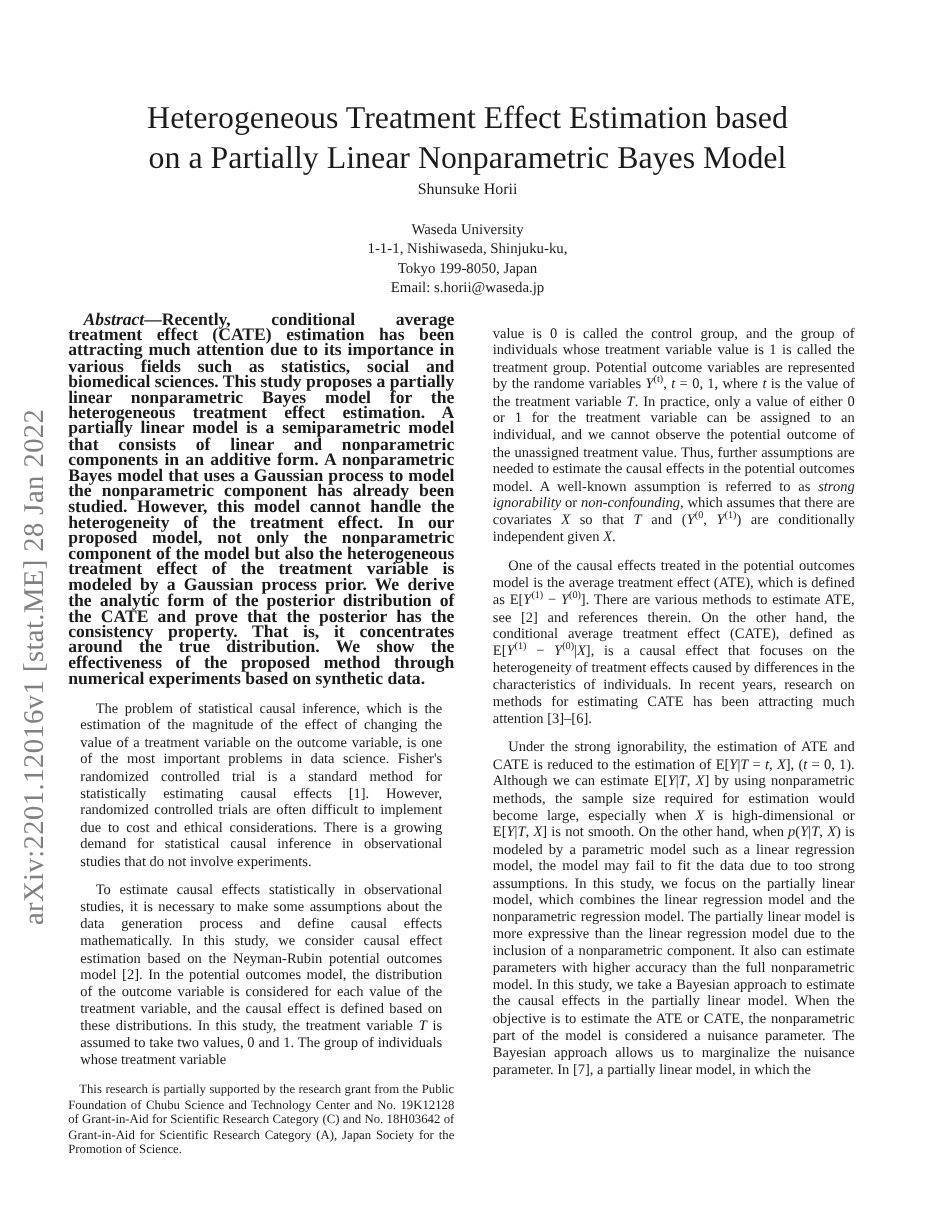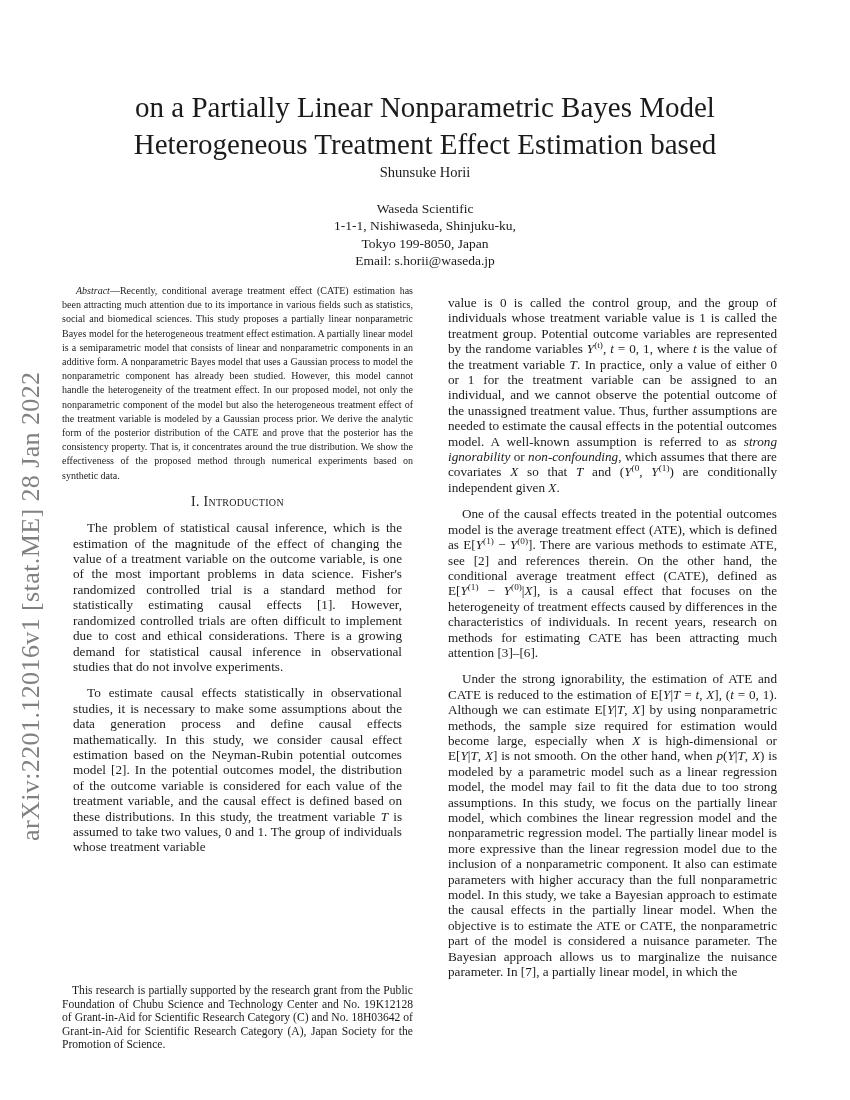--- a/index.html
+++ b/index.html
@@ -22,21 +22,21 @@
     transform:rotate(-90deg); transform-origin:0 0;
     font-size:26px; color:#818181; white-space:nowrap; letter-spacing:0.4px;
   }
   .col {
     position:absolute; top:284px; width:351px;
     text-align:justify; font-size:13.2px; line-height:15.4px;
   }
   .col-left  { left:62px; }
   .col-right { left:437px; }
   .abstract {
-    font-weight:normal; font-size:10px; line-height:14.2px;
+    font-weight:bold; font-size:16px; line-height:14.2px;
     text-indent:14px; margin:0;
   }
   .abstract-label { font-style:italic; }
   .section-heading {
     text-align:center; font-variant:small-caps; font-weight:normal;
     font-size:13.8px; letter-spacing:0.3px; margin:11px 0 8px 0;
   }
   p.body-par { margin:11px; text-indent:14px; }
   p.body-par.noindent { text-indent:0; }
   .footnote {
@@ -46,36 +46,35 @@
   sup { font-size:70%; line-height:0; }
 </style>
 </head>
 <body>
 
 <div class="page">
 
   <div class="watermark">arXiv:2201.12016v1  [stat.ME]  28 Jan 2022</div>
 
   <h1 class="paper-title">
+    <div>Heterogeneous Treatment Effect Estimation based</div>
     <div>on a Partially Linear Nonparametric Bayes Model</div>
-    <div>Heterogeneous Treatment Effect Estimation based</div>
   </h1>
 
   <div class="author-block">
     <div class="author-name">Shunsuke Horii</div>
-    <div>Waseda Scientific</div>
+    <div>Waseda University</div>
     <div>1-1-1, Nishiwaseda, Shinjuku-ku,</div>
     <div>Tokyo 199-8050, Japan</div>
     <div>Email: s.horii@waseda.jp</div>
   </div>
 
   <div class="col col-left">
     <p class="abstract"><span class="abstract-label">Abstract</span><span>—Recently, conditional average treatment effect (CATE) estimation has been attracting much attention due to its importance in various fields such as statistics, social and biomedical sciences. This study proposes a partially linear nonparametric Bayes model for the heterogeneous treatment effect estimation. A partially linear model is a semiparametric model that consists of linear and nonparametric components in an additive form. A nonparametric Bayes model that uses a Gaussian process to model the nonparametric component has already been studied. However, this model cannot handle the heterogeneity of the treatment effect. In our proposed model, not only the nonparametric component of the model but also the heterogeneous treatment effect of the treatment variable is modeled by a Gaussian process prior. We derive the analytic form of the posterior distribution of the CATE and prove that the posterior has the consistency property. That is, it concentrates around the true distribution. We show the effectiveness of the proposed method through numerical experiments based on synthetic data.</span></p>
 
-    <h2 class="section-heading">I. Introduction</h2>
 
     <p class="body-par">The problem of statistical causal inference, which is the estimation of the magnitude of the effect of changing the value of a treatment variable on the outcome variable, is one of the most important problems in data science. Fisher's randomized controlled trial is a standard method for statistically estimating causal effects [1]. However, randomized controlled trials are often difficult to implement due to cost and ethical considerations. There is a growing demand for statistical causal inference in observational studies that do not involve experiments.</p>
     <p class="body-par">To estimate causal effects statistically in observational studies, it is necessary to make some assumptions about the data generation process and define causal effects mathematically. In this study, we consider causal effect estimation based on the Neyman-Rubin potential outcomes model [2]. In the potential outcomes model, the distribution of the outcome variable is considered for each value of the treatment variable, and the causal effect is defined based on these distributions. In this study, the treatment variable <i>T</i> is assumed to take two values, 0 and 1. The group of individuals whose treatment variable</p>
   </div>
 
   <div class="footnote">This research is partially supported by the research grant from the Public Foundation of Chubu Science and Technology Center and No. 19K12128 of Grant-in-Aid for Scientific Research Category (C) and No. 18H03642 of Grant-in-Aid for Scientific Research Category (A), Japan Society for the Promotion of Science.</div>
 
   <div class="col col-right">
     <p class="body-par noindent">value is 0 is called the control group, and the group of individuals whose treatment variable value is 1 is called the treatment group. Potential outcome variables are represented by the randome variables <i>Y</i><sup>(t)</sup>, <i>t</i> = 0, 1, where <i>t</i> is the value of the treatment variable <i>T</i>. In practice, only a value of either 0 or 1 for the treatment variable can be assigned to an individual, and we cannot observe the potential outcome of the unassigned treatment value. Thus, further assumptions are needed to estimate the causal effects in the potential outcomes model. A well-known assumption is referred to as <i>strong ignorability</i> or <i>non-confounding</i>, which assumes that there are covariates <i>X</i> so that <i>T</i> and (<i>Y</i><sup>(0</sup>, <i>Y</i><sup>(1)</sup>) are conditionally independent given <i>X</i>.</p>
     <p class="body-par">One of the causal effects treated in the potential outcomes model is the average treatment effect (ATE), which is defined as E[<i>Y</i><sup>(1)</sup> − <i>Y</i><sup>(0)</sup>]. There are various methods to estimate ATE, see [2] and references therein. On the other hand, the conditional average treatment effect (CATE), defined as E[<i>Y</i><sup>(1)</sup> − <i>Y</i><sup>(0)</sup>|<i>X</i>], is a causal effect that focuses on the heterogeneity of treatment effects caused by differences in the characteristics of individuals. In recent years, research on methods for estimating CATE has been attracting much attention [3]–[6].</p>

